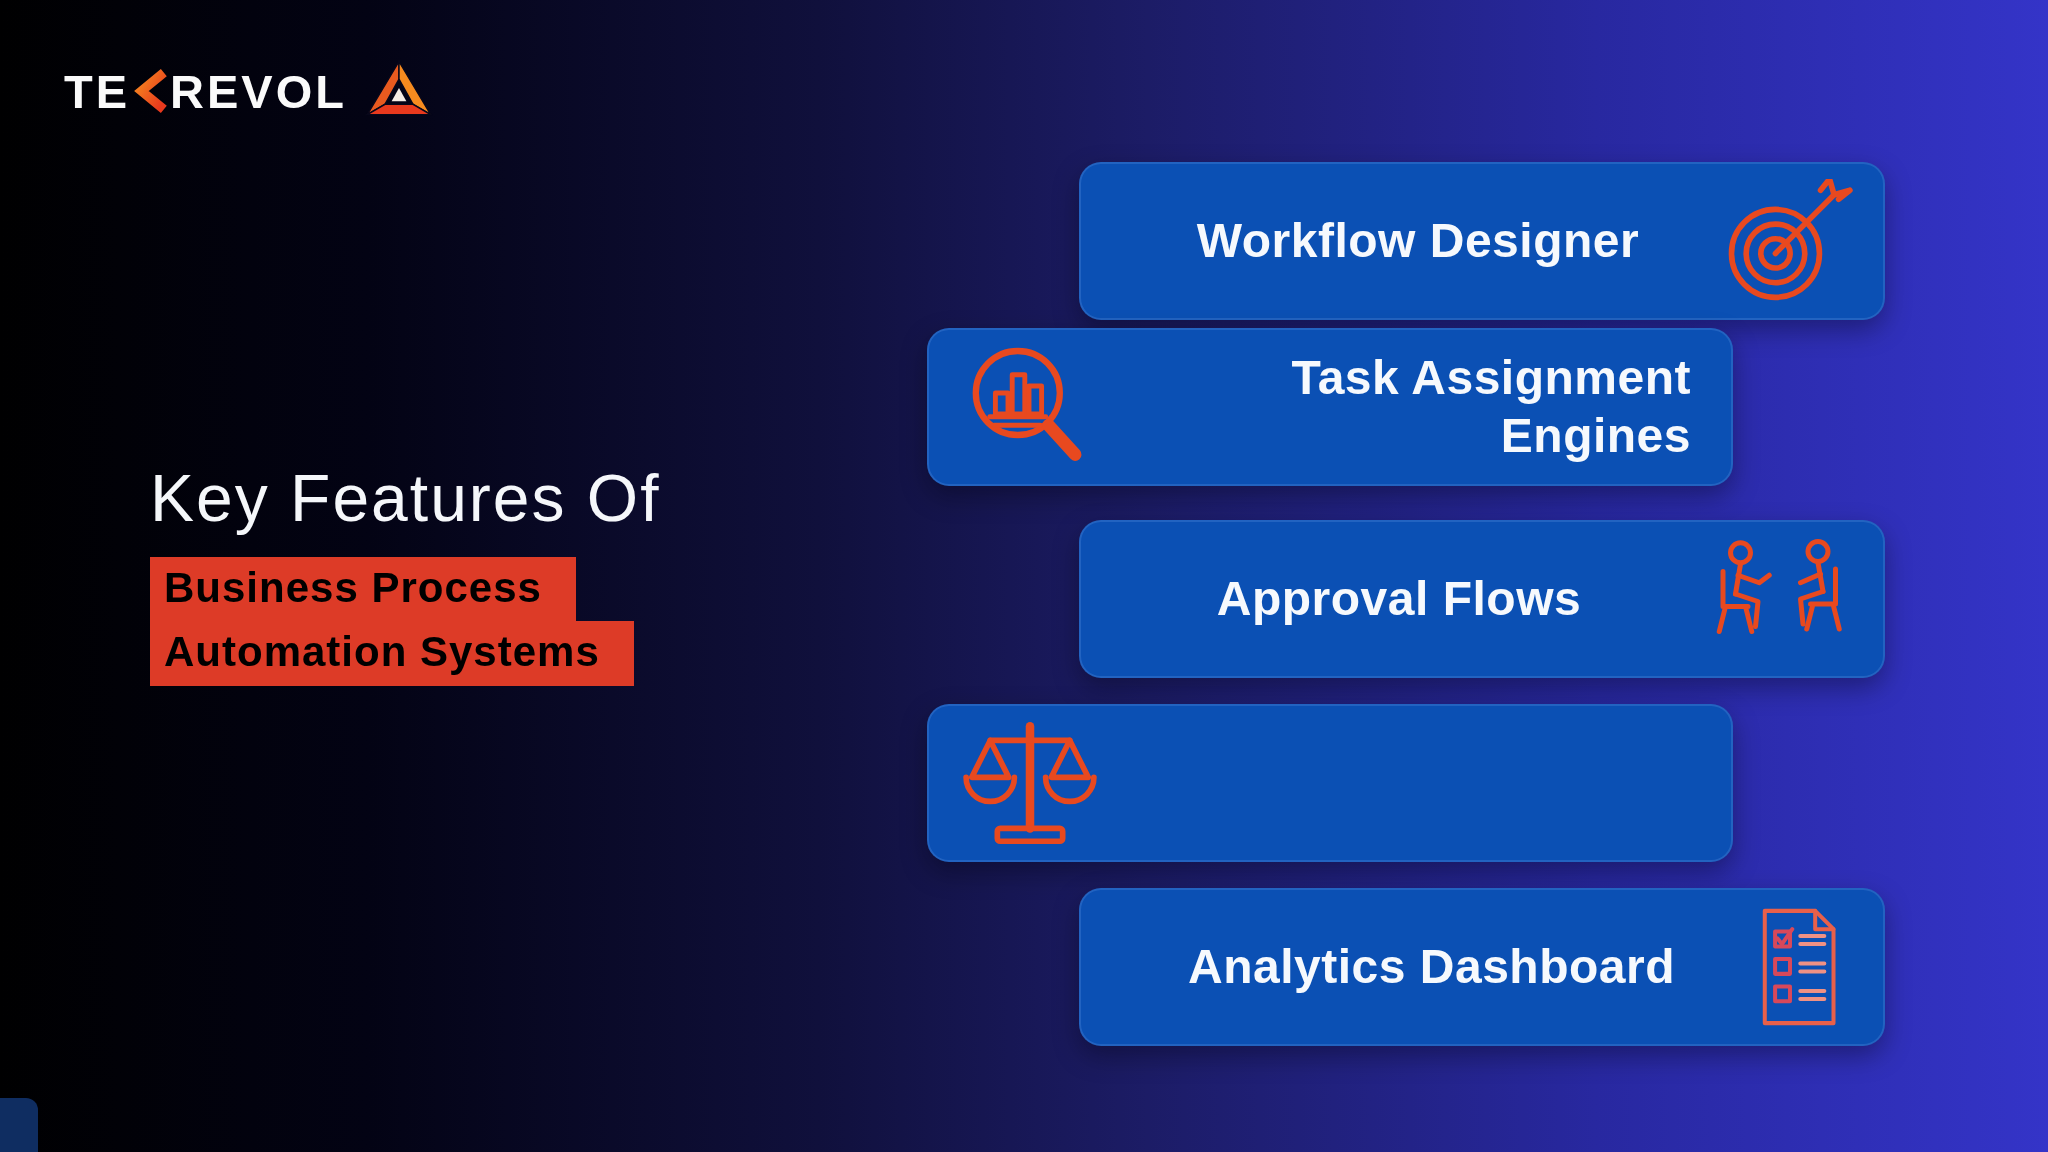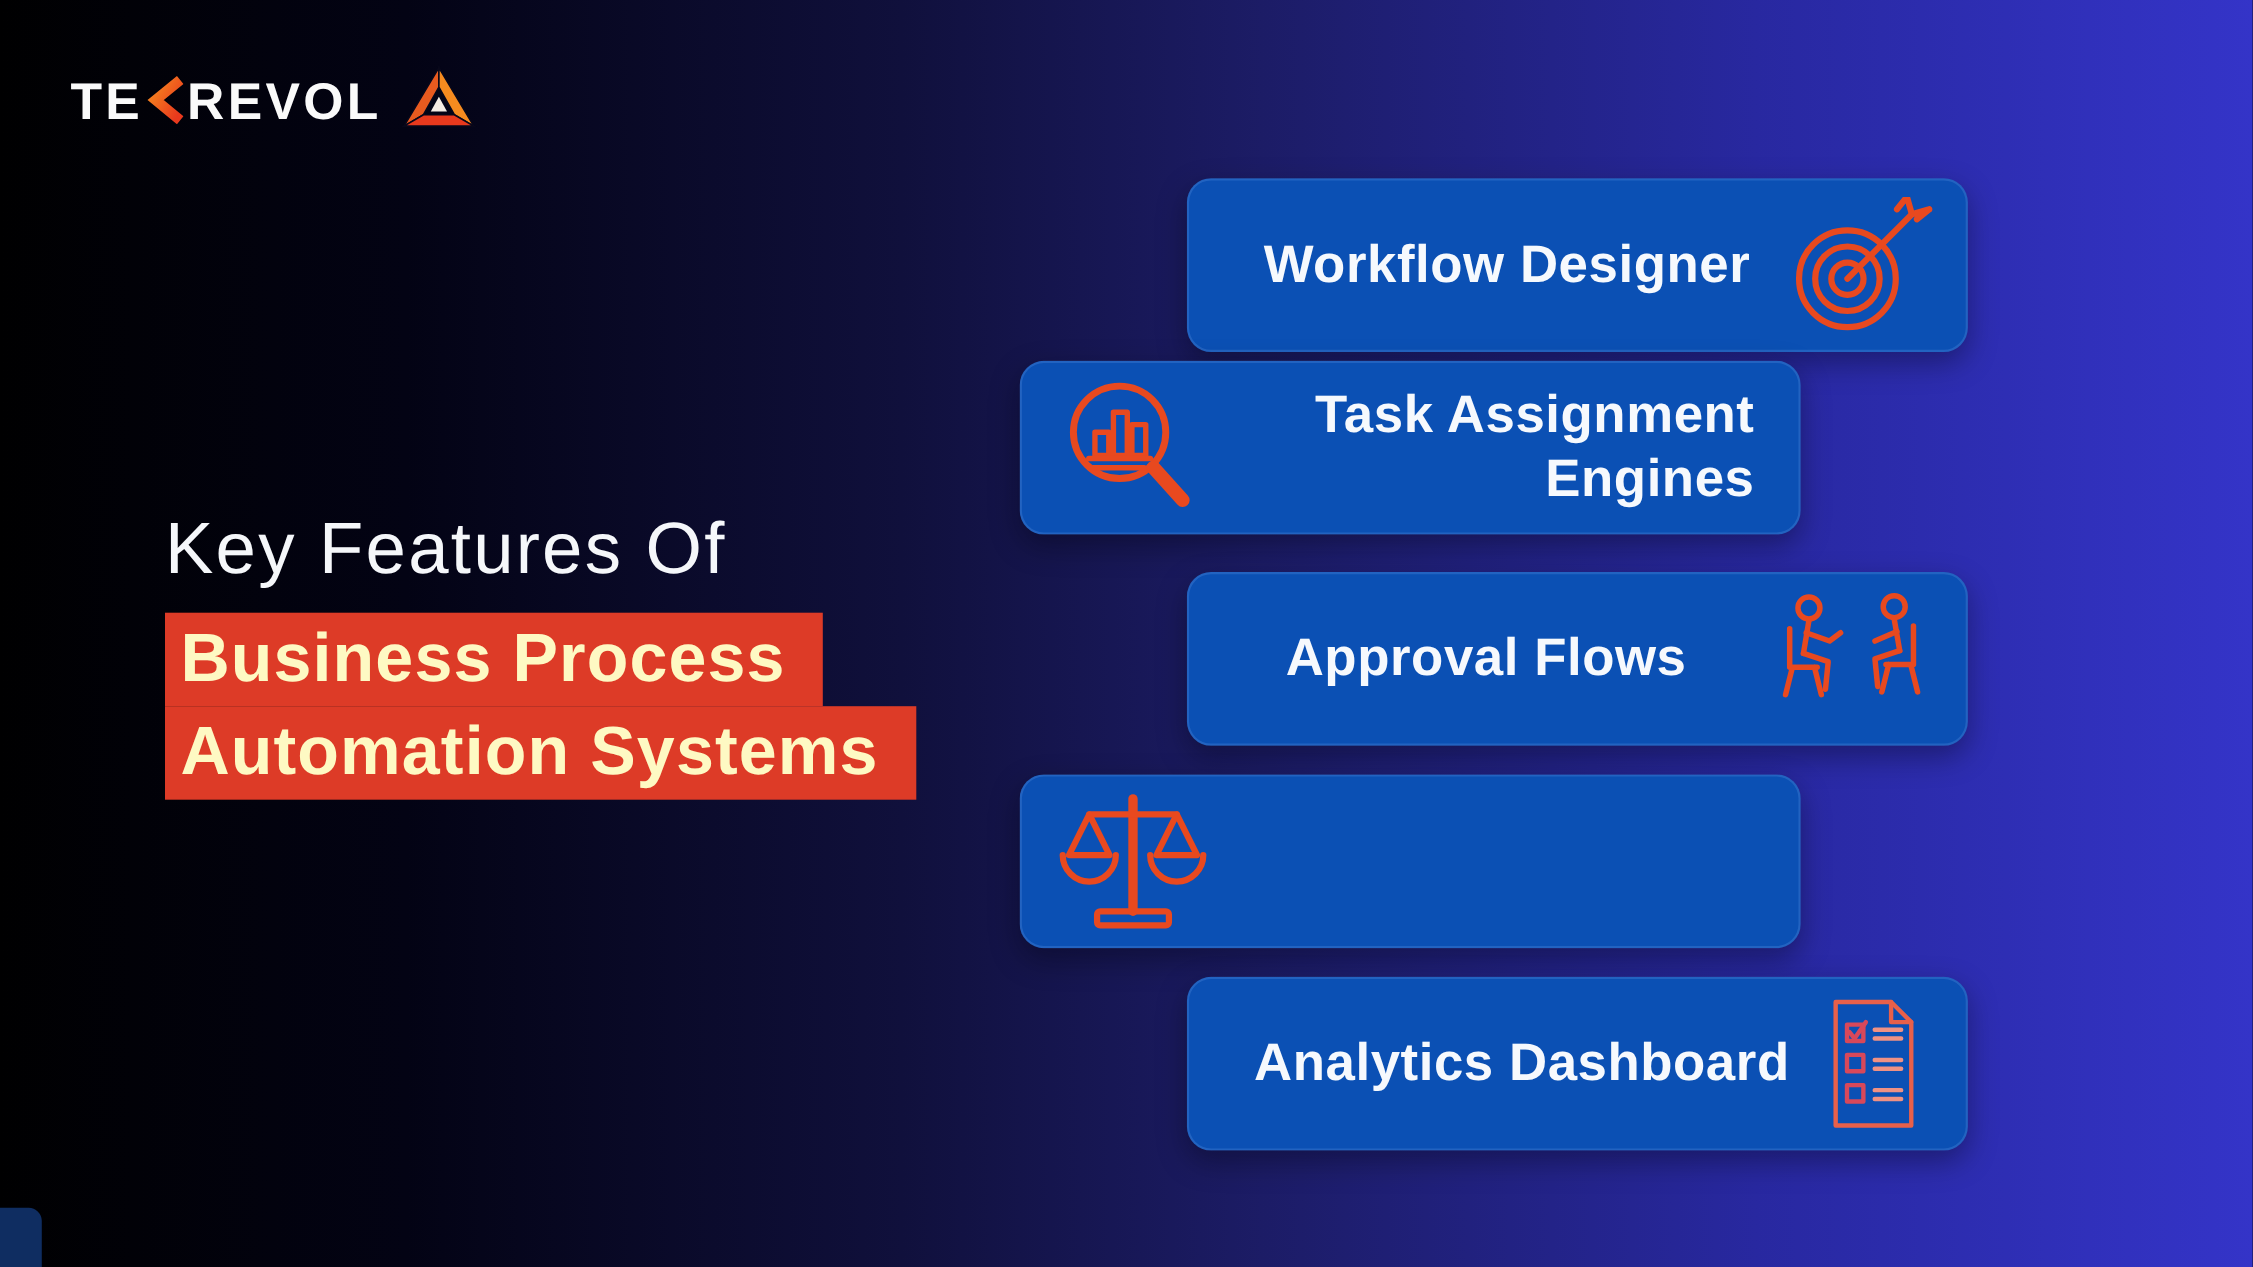--- a/index.html
+++ b/index.html
@@ -14,27 +14,27 @@
   .logo-text { color:#fafafa; font-size:47px; font-weight:bold; letter-spacing:3px; line-height:1; }
   .logo-chevron { margin:0 3px; display:block; }
   .logo-mark { margin-left:18px; display:block; }
 
   
   .headline { position:absolute; left:150px; top:462px; }
   .hl-line1 { color:#f5f7fa; font-size:66px; font-weight:400; letter-spacing:2px; line-height:1.1; }
   .chip-row { margin-top:0; }
   .chip-row.first { margin-top:22px; }
   .hl-chip {
-    display:inline-block; background:#dd3b27; color:#fef9c3; font-weight:bold;
-    font-size:62px; letter-spacing:1px; line-height:1.02; padding:10px 34px 12px 14px;
+    display:inline-block; background:#dd3b27; color:#000000; font-weight:bold;
+    font-size:42px; letter-spacing:1px; line-height:1.02; padding:10px 34px 12px 14px;
   }
 
   
   .card {
-    position:absolute; width:710px; height:158px; box-sizing:border-box;
+    position:absolute; width:806px; height:158px; box-sizing:border-box;
     background:#0b50b4; border-radius:22px; border:2px solid rgba(90,145,225,0.30);
     display:flex; align-items:center; padding:0 30px;
     box-shadow:0 10px 26px rgba(0,0,10,0.35);
   }
   .card .label {
     flex:1 1 auto; color:#f6f9fd; font-weight:bold; font-size:48px;
     letter-spacing:0.5px; line-height:1.2; text-align:center;
   }
   .icon-box { flex:0 0 auto; display:flex; align-items:center; justify-content:center; }
   .c1 { left:1079px; top:162px; }

